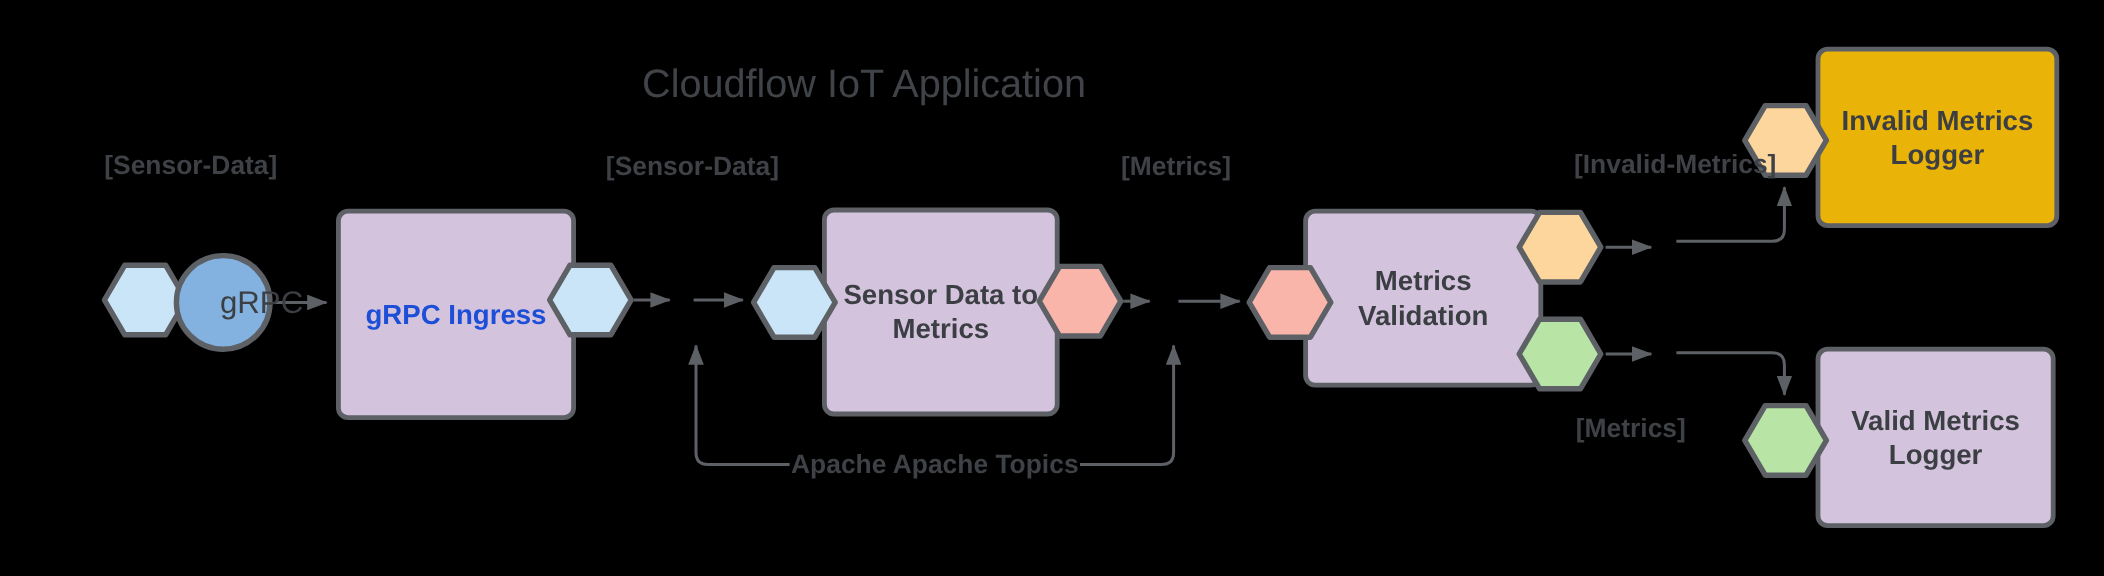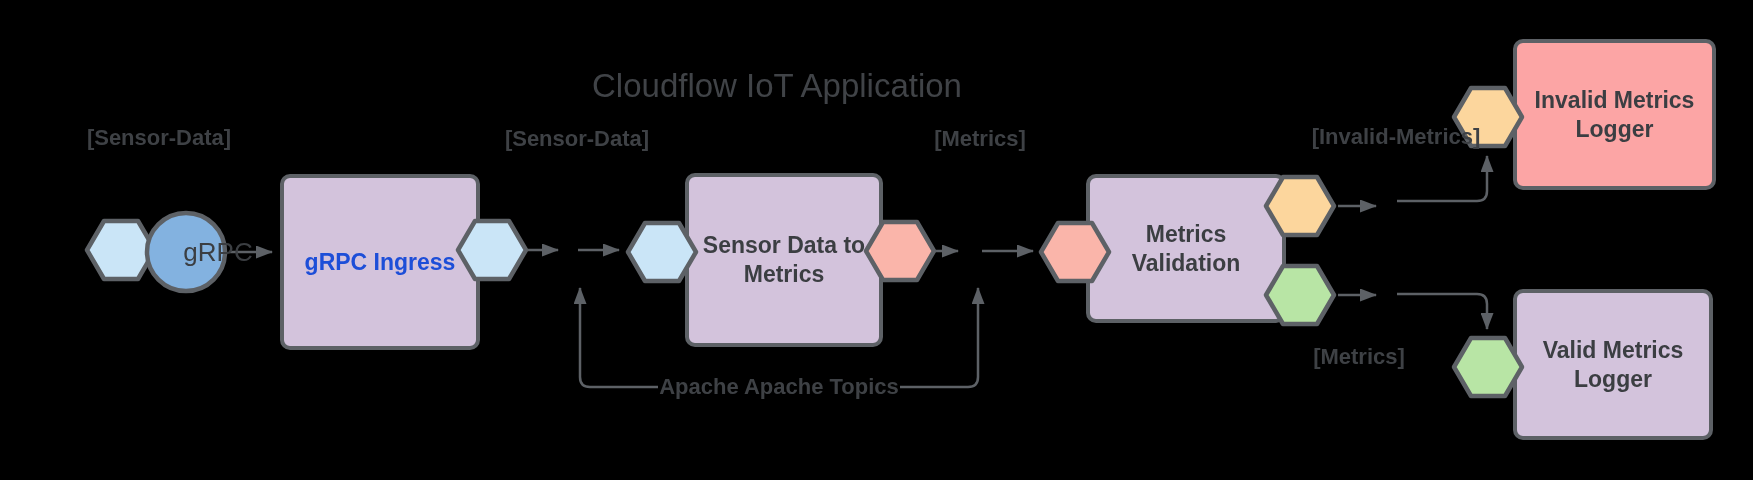--- a/index.html
+++ b/index.html
@@ -63,35 +63,35 @@
     white-space: nowrap;
     z-index: 3;
     margin-left: 30px;
   }
 </style>
 </head>
 <body>
 
 <div id="canvas" style="background-color: rgb(0, 0, 0);">
 
-  <div class="title" style="left: 777px; top: 70px; color: rgb(64, 67, 71); margin-top: 16px;">Cloudflow IoT Application</div>
+  <div class="title" style="left: 720px; top: 70px; color: rgb(64, 67, 71);">Cloudflow IoT Application</div>
 
   <div class="node" style="left: 280px; top: 174px; width: 200px; height: 176px; background-color: rgb(211, 195, 220); border-color: rgb(93, 97, 102); color: #1d4ed8;">
     <div class="node-label">gRPC Ingress</div>
   </div>
 
   <div class="node" style="left: 685px; top: 173px; width: 198px; height: 174px; background-color: rgb(211, 195, 220); border-color: rgb(93, 97, 102); color: rgb(59, 62, 66);">
     <div class="node-label" style="max-width:170px;">Sensor Data to Metrics</div>
   </div>
 
   <div class="node" style="left: 1086px; top: 174px; width: 200px; height: 149px; background-color: rgb(211, 195, 220); border-color: rgb(93, 97, 102); color: rgb(59, 62, 66);">
     <div class="node-label" style="max-width:140px;">Metrics Validation</div>
   </div>
 
-  <div class="node" style="left: 1513px; top: 39px; width: 203px; height: 151px; background-color: #fca5a5; border-color: rgb(93, 97, 102); color: rgb(59, 62, 66);">
+  <div class="node" style="left: 1513px; top: 39px; width: 203px; height: 151px; background-color: #eab308; border-color: rgb(93, 97, 102); color: rgb(59, 62, 66);">
     <div class="node-label" style="max-width:180px;">Invalid Metrics Logger</div>
   </div>
 
   <div class="node" style="left: 1513px; top: 289px; width: 200px; height: 151px; background-color: rgb(211, 195, 220); border-color: rgb(93, 97, 102); color: rgb(59, 62, 66);">
     <div class="node-label" style="max-width:170px;">Valid Metrics Logger</div>
   </div>
 
   <svg class="layer-svg" width="1753" height="480" viewBox="0 0 1753 480">
     <defs>
       <marker id="arrow" markerWidth="17" markerHeight="13" refX="16" refY="6.5" orient="auto" markerUnits="userSpaceOnUse">

